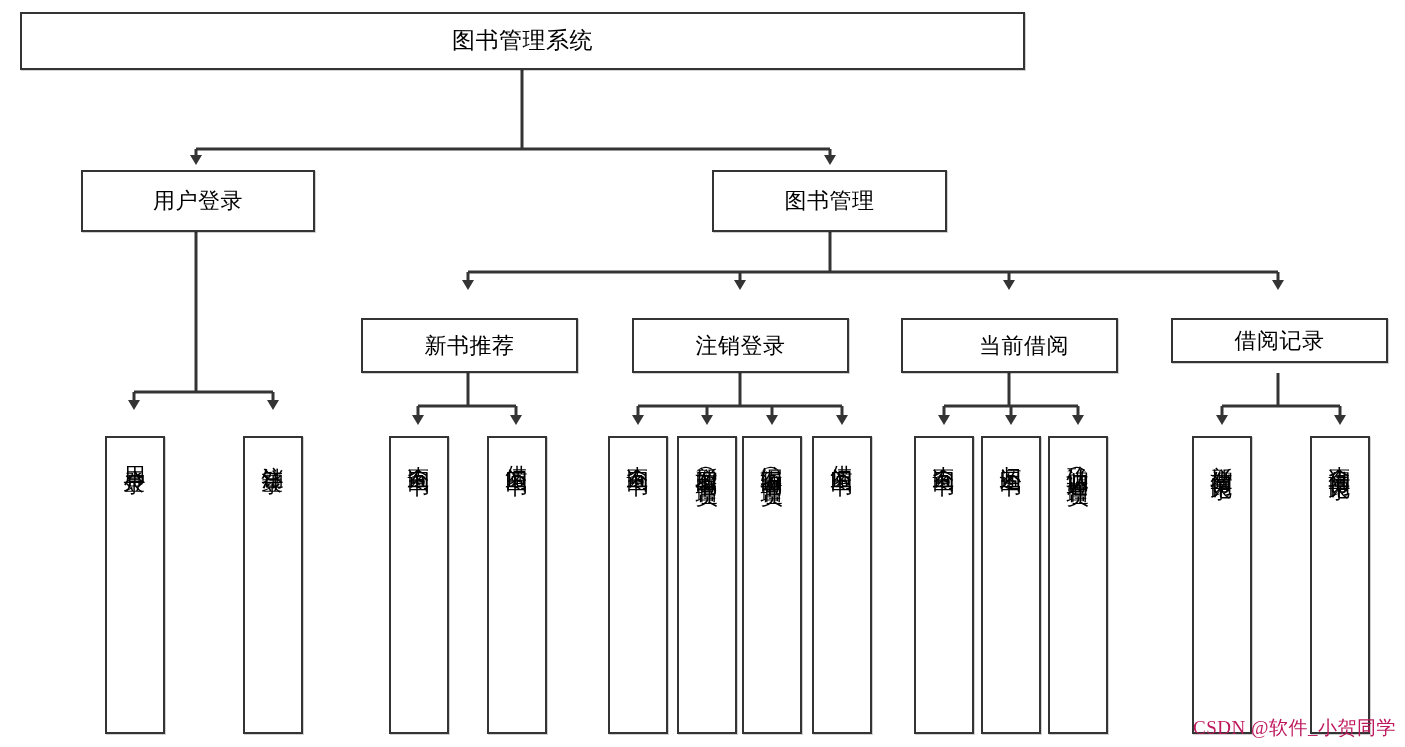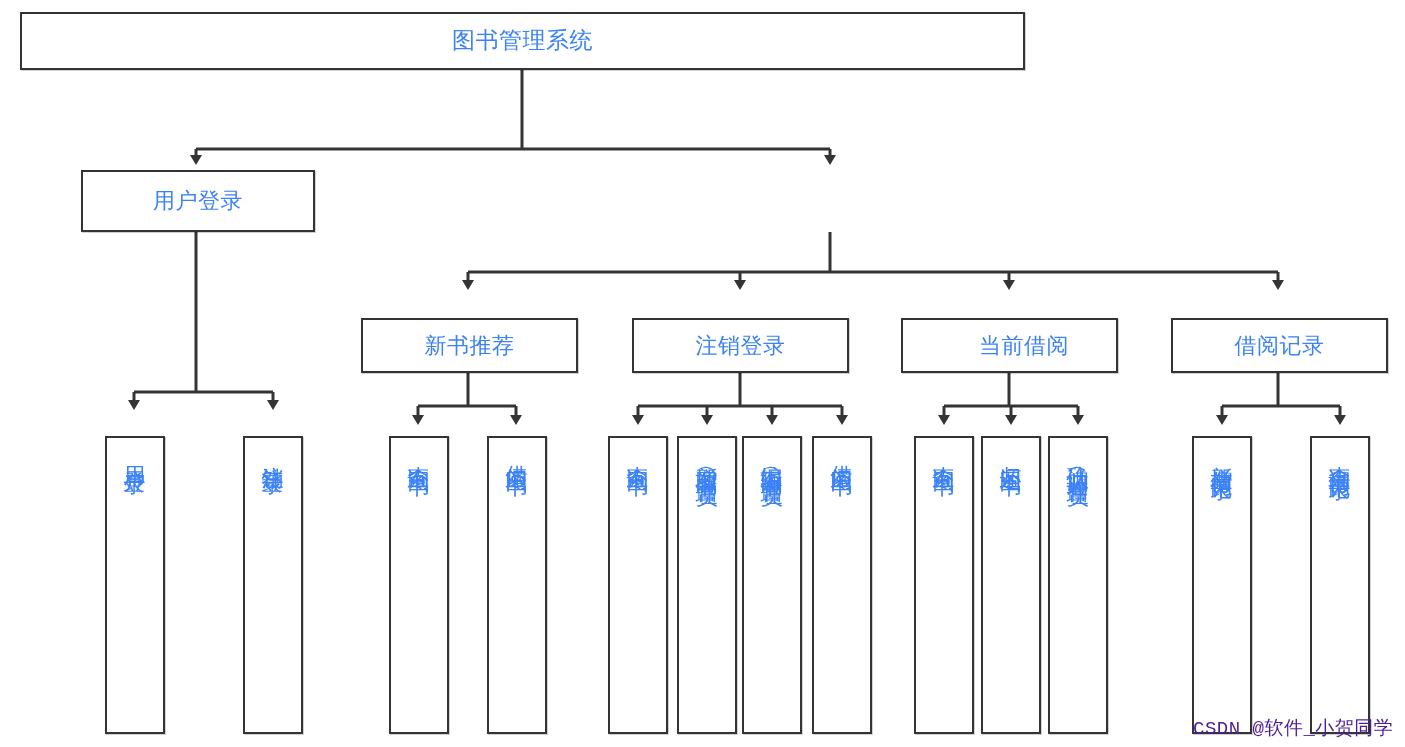--- a/index.html
+++ b/index.html
@@ -27,21 +27,21 @@
   }
   .node {
     position: absolute;
     box-sizing: border-box;
     background: #ffffff;
     border: 2px solid #343434;
     box-shadow: 1px 1px 0 rgba(0,0,0,0.18);
     display: flex;
     align-items: center;
     justify-content: center;
-    color: #3b82f6;
+    color: #000000;
   }
   .node .label {
     display: block;
     text-align: center;
     line-height: 1.18;
     letter-spacing: 0.5px;
   }
   .node.horiz .label {
     writing-mode: horizontal-tb;
     font-size: 22px;
@@ -58,24 +58,24 @@
     writing-mode: vertical-rl;
     text-orientation: upright;
     font-size: 22px;
     line-height: 1.05;
     letter-spacing: 3px;
     white-space: nowrap;
   }
   .watermark {
     position: absolute;
     font-size: 19px;
-    color: #4c1d95;
+    color: #be185d;
     white-space: nowrap;
     letter-spacing: 0.5px;
-    font-family: Liberation Mono, monospace;
+    font-family: Liberation Serif, serif;
   }
 </style>
 </head>
 <body>
 
 <div id="canvas">
 
   <svg class="edges" viewBox="0 0 1405 747">
     <defs>
       <marker id="arrow" markerWidth="11" markerHeight="12" refX="1" refY="6" orient="auto" markerUnits="userSpaceOnUse">
@@ -128,34 +128,37 @@
   </svg>
 
   <div class="node root horiz" style="left:20px; top:12px; width:1005px; height:58px;">
     <span class="label">图书管理系统</span>
   </div>
 
   <div class="node horiz" style="left:81px; top:170px; width:234px; height:62px;">
     <span class="label">用户登录</span>
   </div>
 
+  <div class="node horiz" style="left:712px; top:170px; width:235px; height:62px;">
+    <span class="label">图书管理</span>
+  </div>
 
   <div class="node horiz" style="left:361px; top:318px; width:217px; height:55px;">
     <span class="label">新书推荐</span>
   </div>
 
   <div class="node horiz" style="left:632px; top:318px; width:217px; height:55px;">
     <span class="label">注销登录</span>
   </div>
 
   <div class="node horiz" style="left:901px; top:318px; width:217px; height:55px;padding-left:29px;">
     <span class="label">当前借阅</span>
   </div>
 
-  <div class="node horiz" style="left:1171px; top:318px; width:217px; height:55px;">
+  <div class="node horiz" style="left:1171px; top:318px; width:217px; height:45px;">
     <span class="label">借阅记录</span>
   </div>
 
   <div class="node vert" style="left:105px; top:436px; width:60px; height:298px;">
     <span class="label">用户登录</span>
   </div>
 
   <div class="node vert" style="left:243px; top:436px; width:60px; height:298px;">
     <span class="label">注销登录</span>
   </div>

